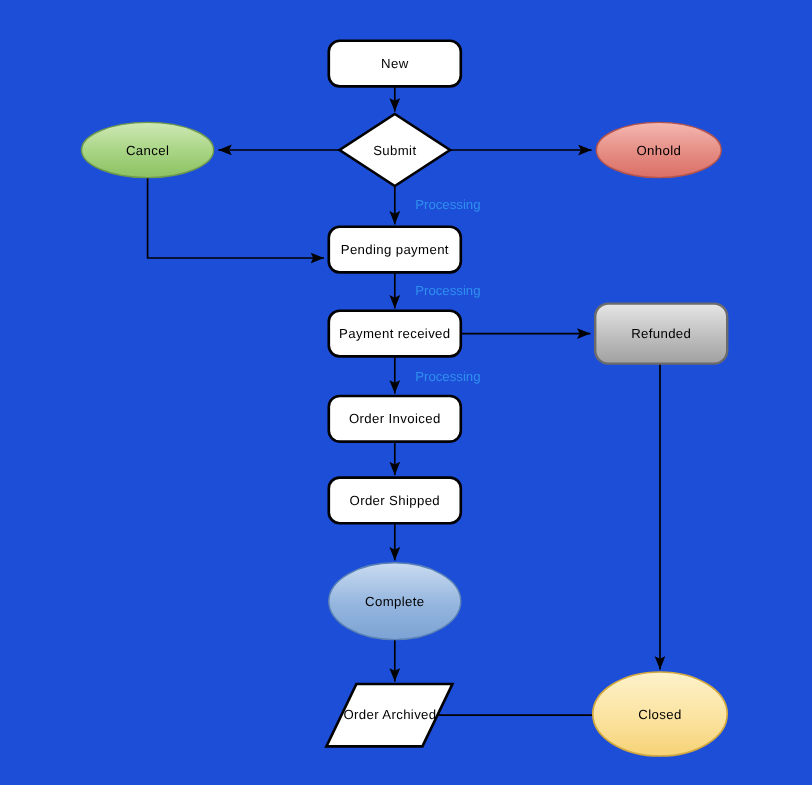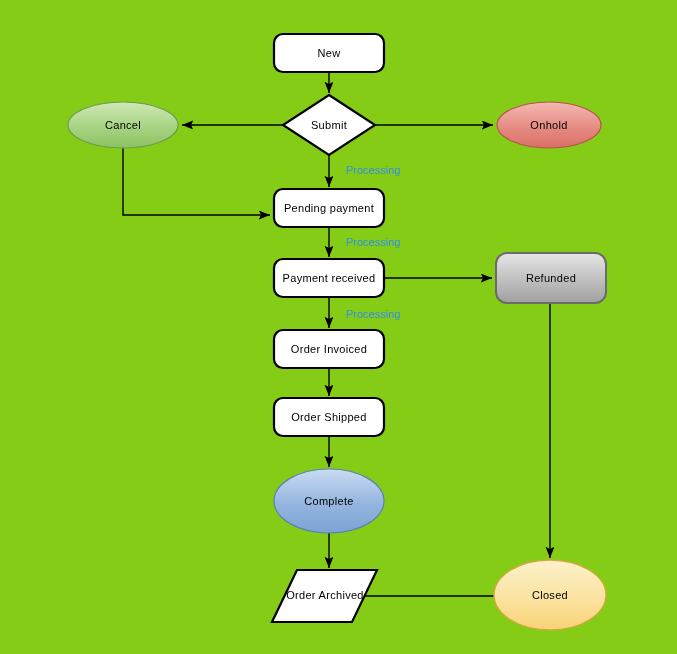--- a/index.html
+++ b/index.html
@@ -10,21 +10,21 @@
   body {
     width: 677px;
     height: 654px;
     font-family: "Liberation Sans", sans-serif;
     overflow: hidden;
   }
   #canvas-wrap {
     position: relative;
     width: 677px;
     height: 654px;
-    background: #84cc16;
+    background: #1d4ed8;
   }
   svg#flowchart {
     display: block;
     width: 677px;
     height: 654px;
   }
   .node-label {
     font-family: "Liberation Sans", sans-serif;
     font-size: 11px;
     fill: #000000;

